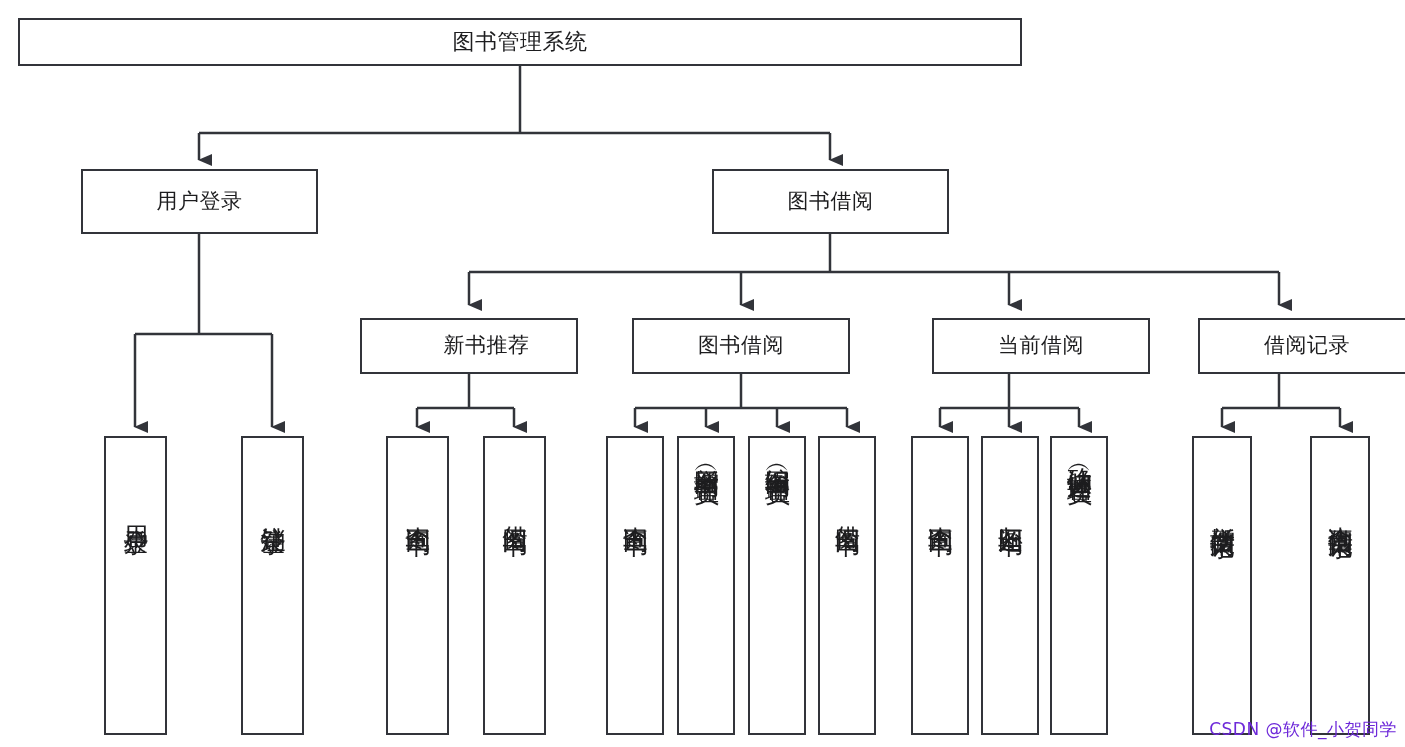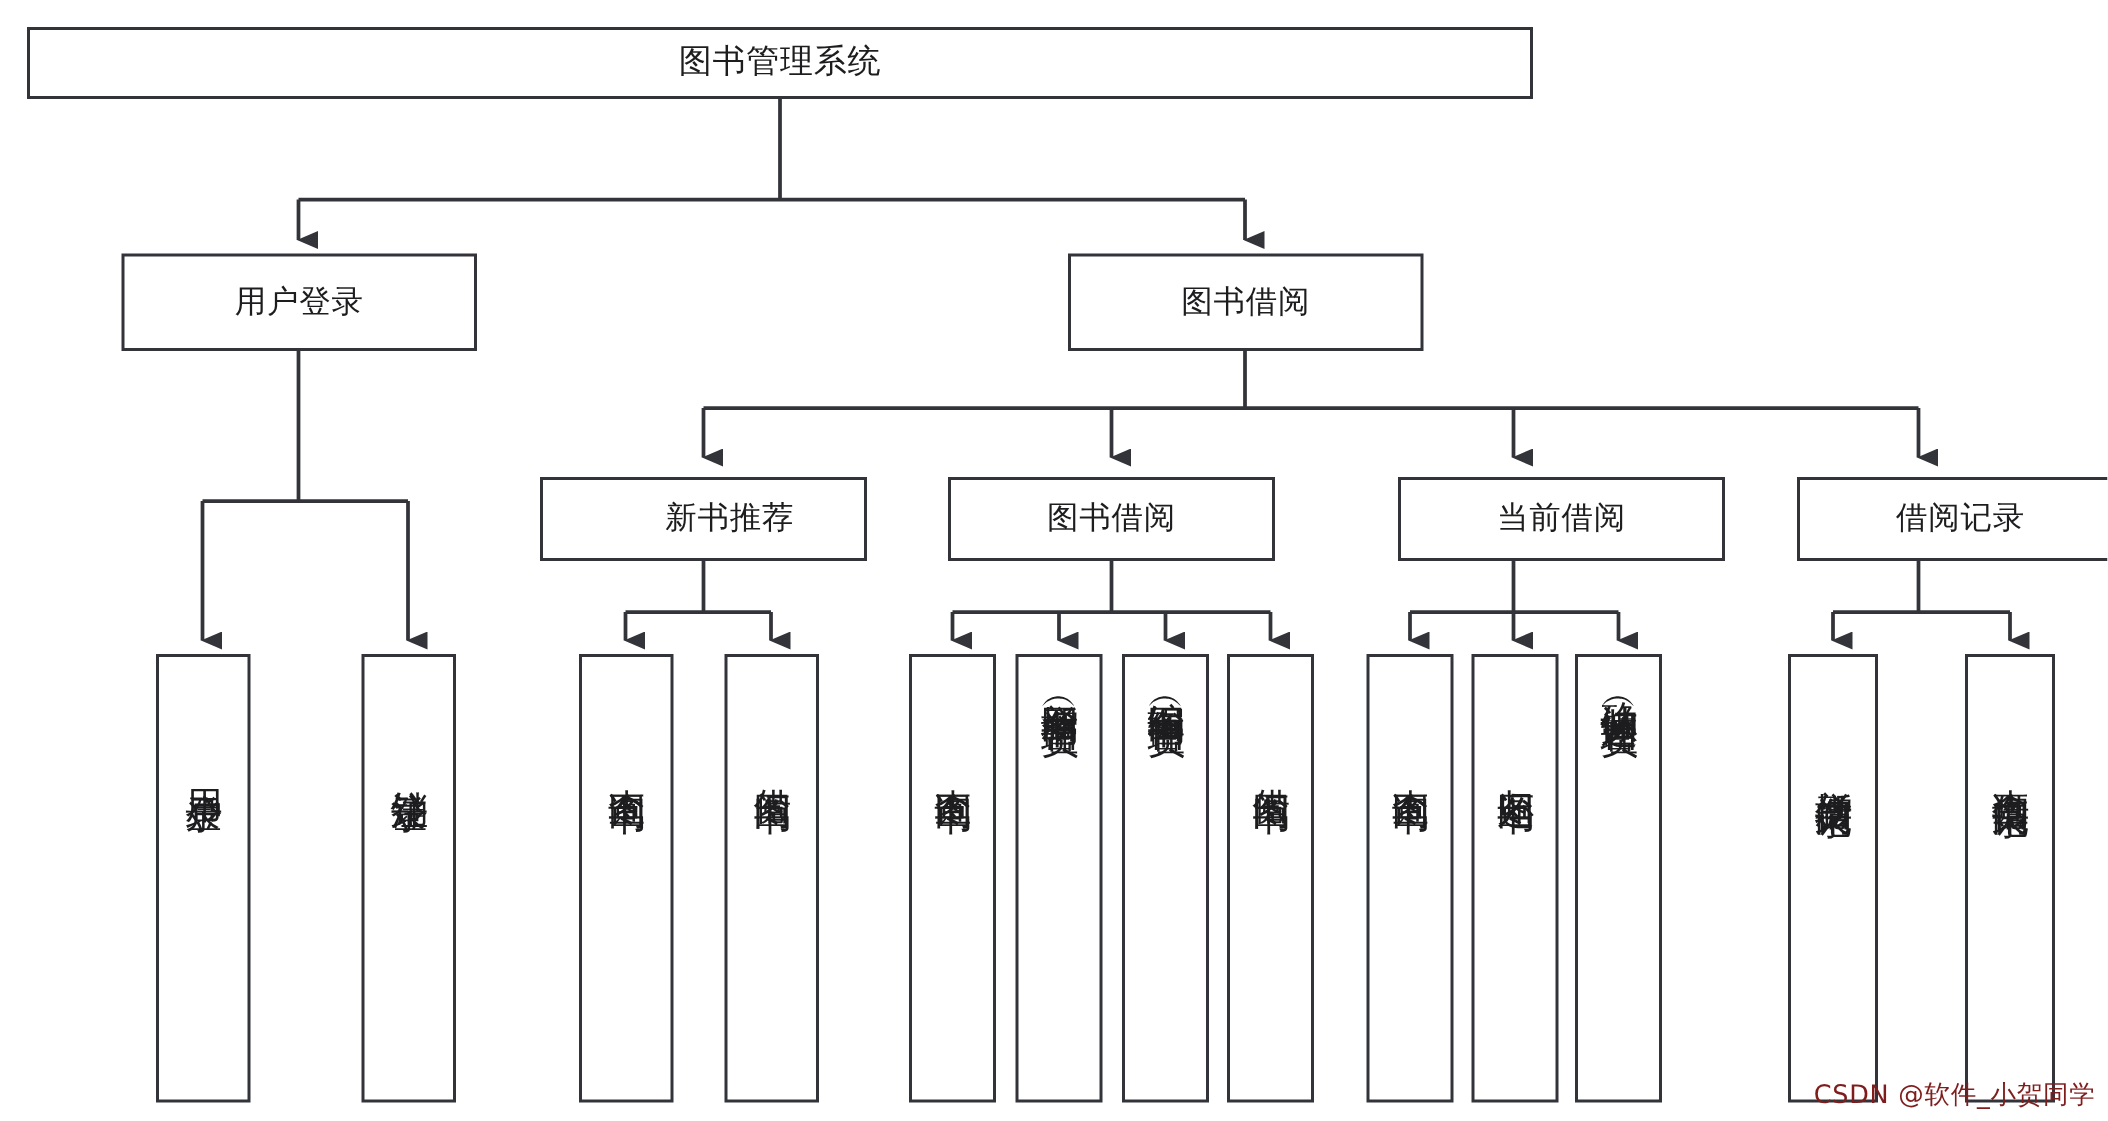--- a/index.html
+++ b/index.html
@@ -66,21 +66,21 @@
     padding-top: 62px;
   }
   .node-vertical.node-tall .label {
     padding-top: 4px;
   }
   #watermark {
     position: absolute;
     right: 8px;
     bottom: 6px;
     font-size: 17px;
-    color: #7f1d1d;
+    color: #6d28d9;
     white-space: nowrap;
     letter-spacing: 0.5px;
   }
 </style>
 </head>
 <body>
 
 <div id="diagram-root">
 
   <svg id="edge-layer" viewBox="0 0 1405 747" width="1405" height="747" xmlns="http://www.w3.org/2000/svg">

